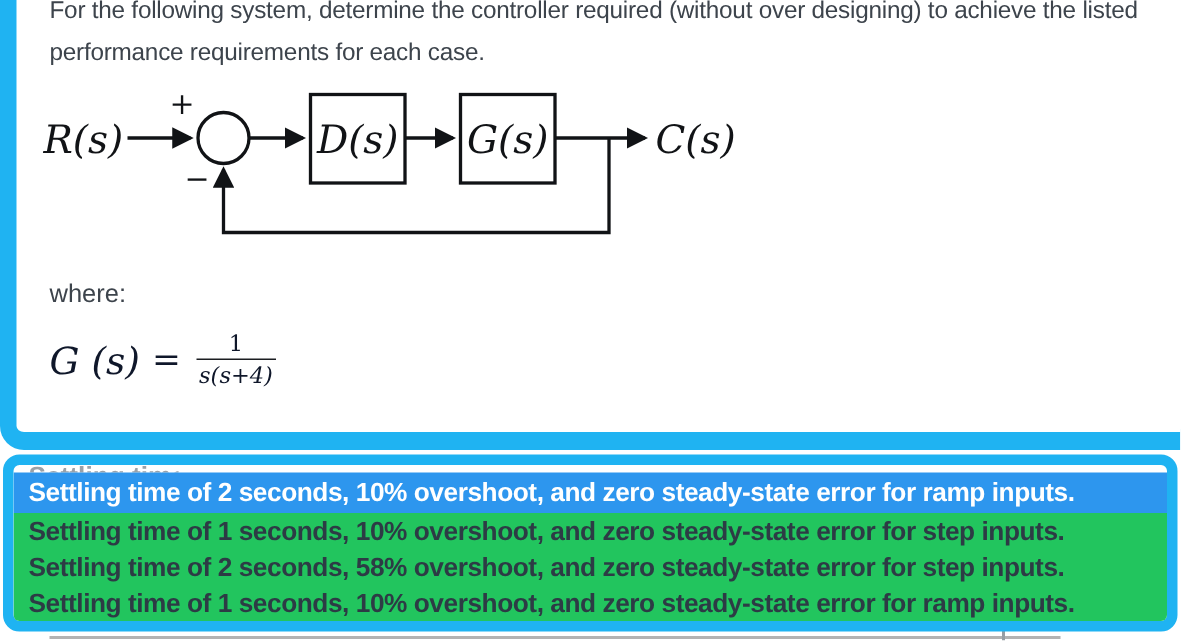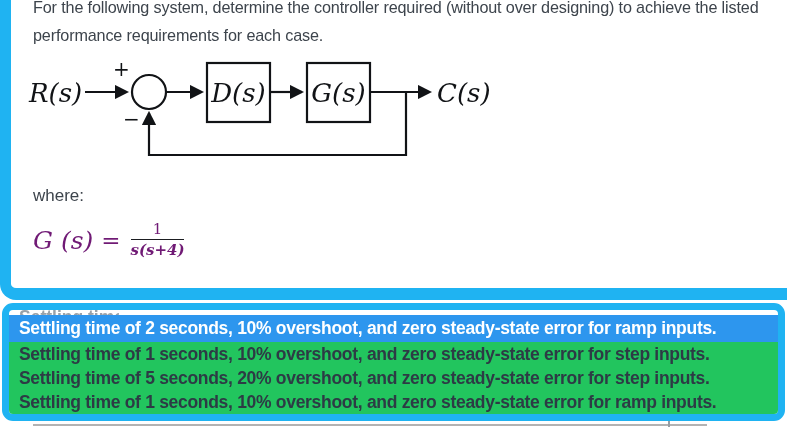--- a/index.html
+++ b/index.html
@@ -24,32 +24,32 @@
   }
   .diagram-wrap{position:absolute;left:16px;top:77px;}
   .where-label{
     position:absolute;left:22px;top:204px;
     font-size:17px;color:#3d444c;
   }
   
   .formula{
     position:absolute;left:22px;top:231px;height:54px;
     display:flex;align-items:center;
-    color:#701a75;
+    color:#0f172a;
     font-family:"DejaVu Serif", serif;
     justify-content:center;
   }
   .formula .lhs{font-style:italic;font-size:25px;}
   .formula .eq{font-size:23px;margin:0 10px 0 8px;}
   .fraction{display:inline-flex;flex-direction:column;align-items:center;}
   .fraction .num{
     font-size:15px;line-height:17px;padding:0 22px 1px 22px;
     border-bottom:1.6px solid #1b1d21;
   }
-  .fraction .den{font-style:italic;font-size:15px;line-height:18px;padding-top:1px;font-weight:bold;}
+  .fraction .den{font-style:italic;font-size:15px;line-height:18px;padding-top:1px;}
   
   svg text.mathlbl{
     font-family:"DejaVu Serif", serif;font-style:italic;
     font-size:26px;fill:#111316;
   }
   svg text.sign{
     font-family:"DejaVu Serif", serif;font-size:20px;fill:#111316;
   }
   
   .dropdown{
@@ -142,15 +142,15 @@
 
 <div class="under-hline"></div>
 <div class="under-vline"></div>
 
 <div class="dropdown">
   <div class="clip-strip">
     <div class="ghost">Settling time of 2 seconds, 10% overshoot, and zero steady-state error for ramp inputs.</div>
   </div>
   <div class="option selected">Settling time of 2 seconds, 10% overshoot, and zero steady-state error for ramp inputs.</div>
   <div class="option">Settling time of 1 seconds, 10% overshoot, and zero steady-state error for step inputs.</div>
-  <div class="option">Settling time of 5 seconds, 20% overshoot, and zero steady-state error for step inputs.</div>
+  <div class="option">Settling time of 2 seconds, 58% overshoot, and zero steady-state error for step inputs.</div>
   <div class="option">Settling time of 1 seconds, 10% overshoot, and zero steady-state error for ramp inputs.</div>
 </div>
 
 </body></html>

